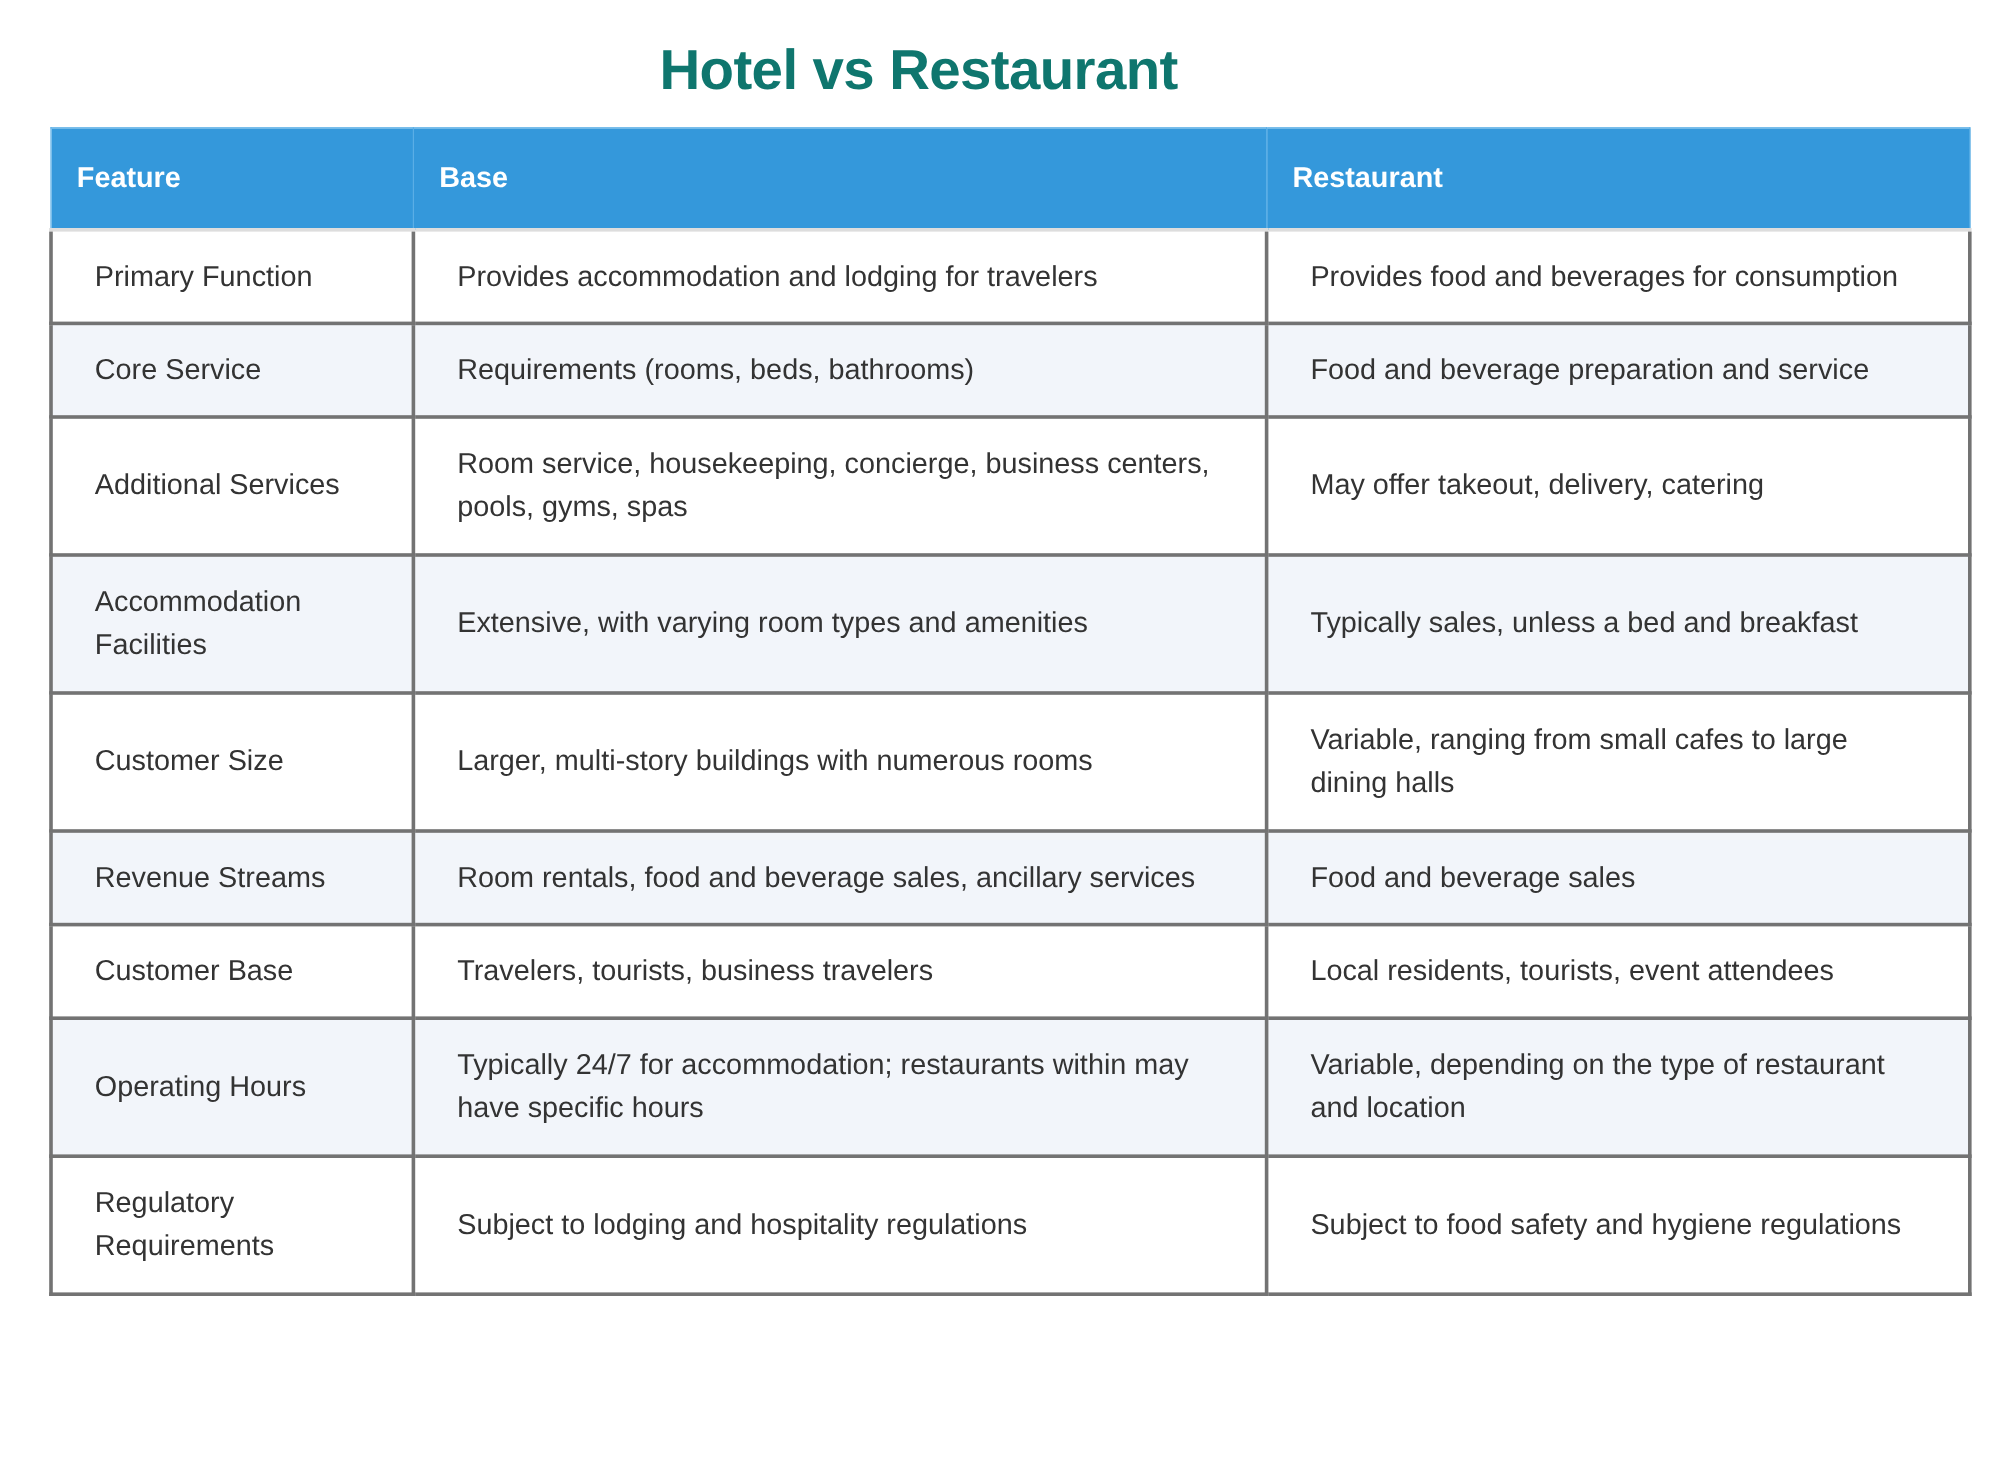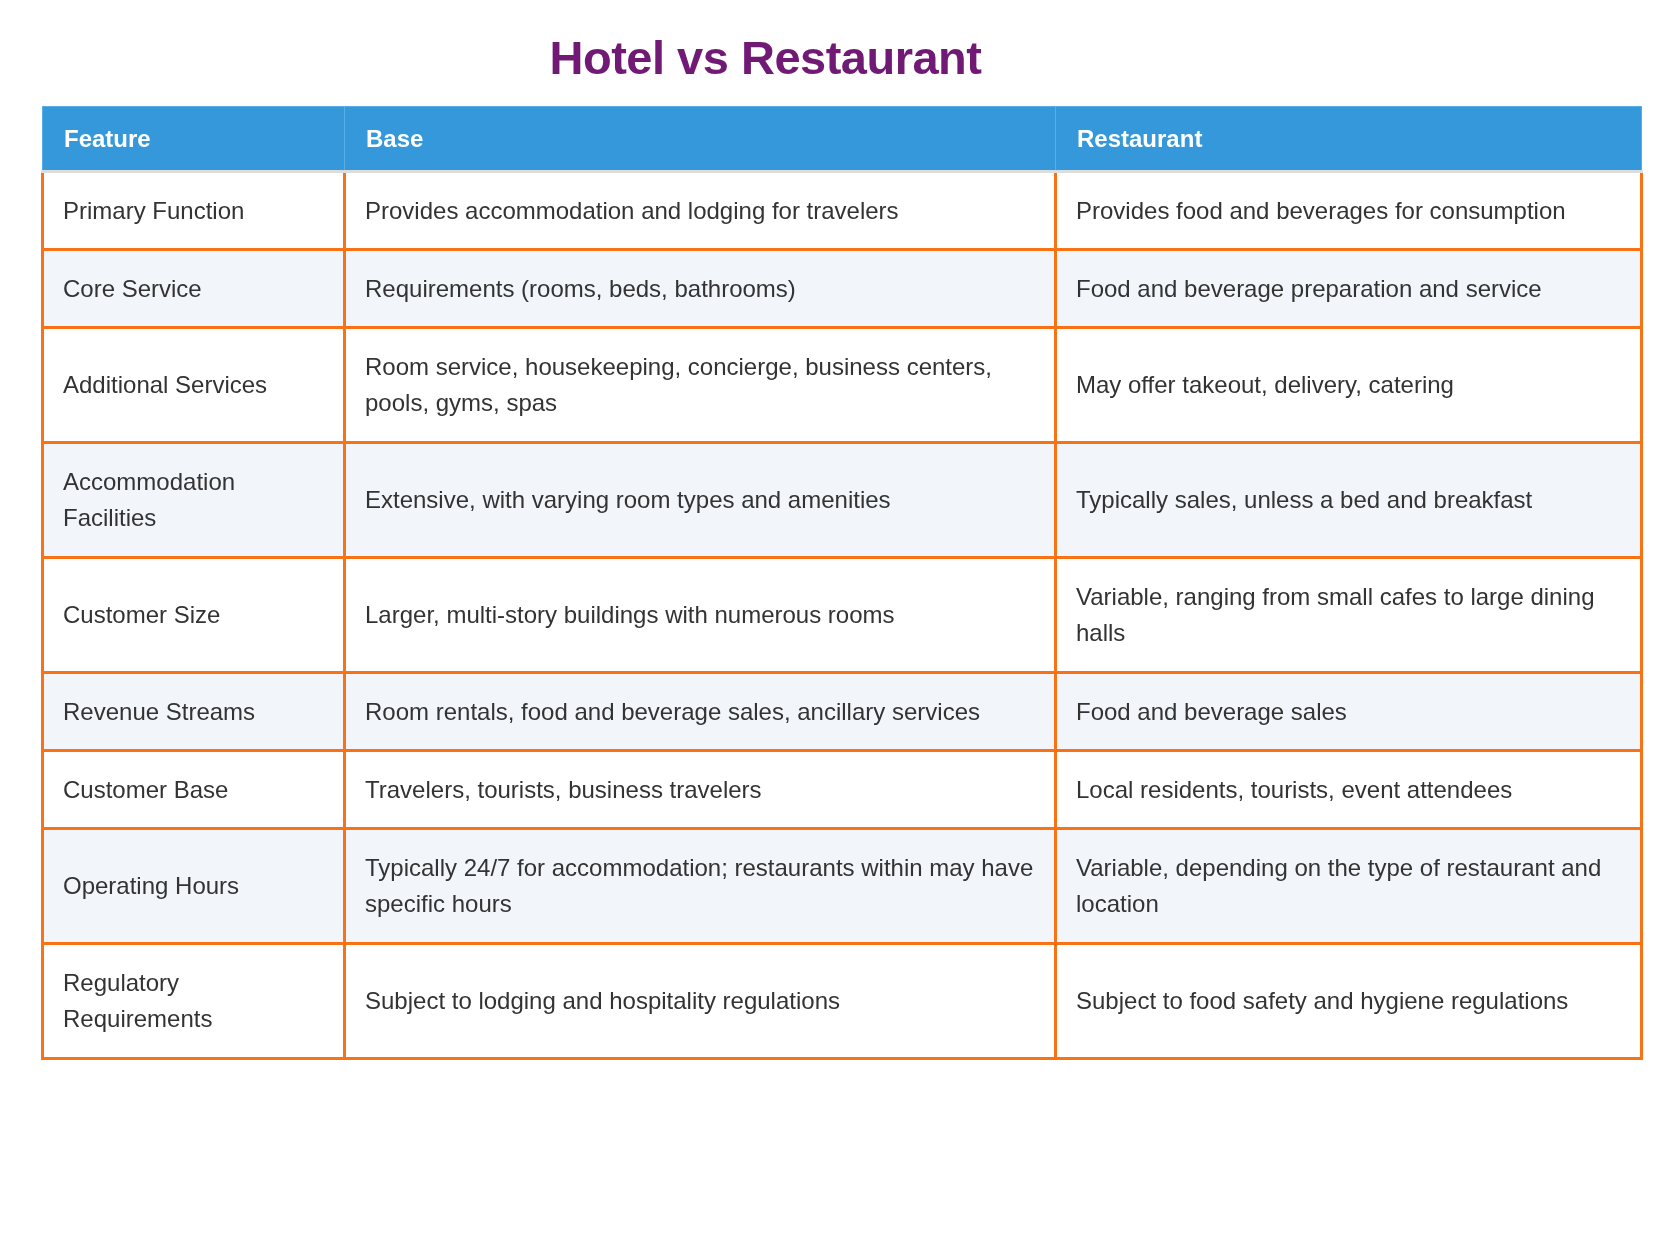--- a/index.html
+++ b/index.html
@@ -18,21 +18,21 @@
     .title {
       position: absolute;
       left: 0;
       top: 28px;
       width: 1531px;
       text-align: center;
       font-family: "Liberation Sans", sans-serif;
       font-weight: bold;
       font-size: 47px;
       line-height: 60px;
-      color: #701a75;
+      color: #0f766e;
       margin: 0;
       letter-spacing: -0.5px;
     }
     .table-wrap {
       position: absolute;
       left: 41px;
       top: 106px;
       width: 1599px;
     }
     table {
@@ -43,30 +43,30 @@
       line-height: 36px;
     }
     col.c1 { width: 302px; }
     col.c2 { width: 711px; }
     col.c3 { width: 586px; }
     th {
       background: #3498db;
       color: #ffffff;
       font-weight: bold;
       text-align: left;
-      height: 65px;
+      height: 85px;
       padding: 0 21px;
       font-size: 24px;
       border: 1px solid #5aaee6;
       border-bottom: 3px solid #dddddd;
       box-sizing: border-box;
     }
     td {
-      border: 3px solid #f97316;
-      padding: 0 19px;
+      border: 3px solid #737373;
+      padding: 0 35px;
       vertical-align: middle;
       color: #333333;
       box-sizing: border-box;
       margin-left: 36px;
     }
     tr.row td { height: 78px; }
     tr.row.tall td { height: 115px; }
     tr.row:nth-child(even) td { background: #f2f5fa; }
     tr.row:nth-child(odd) td { background: #ffffff; }
   </style>

